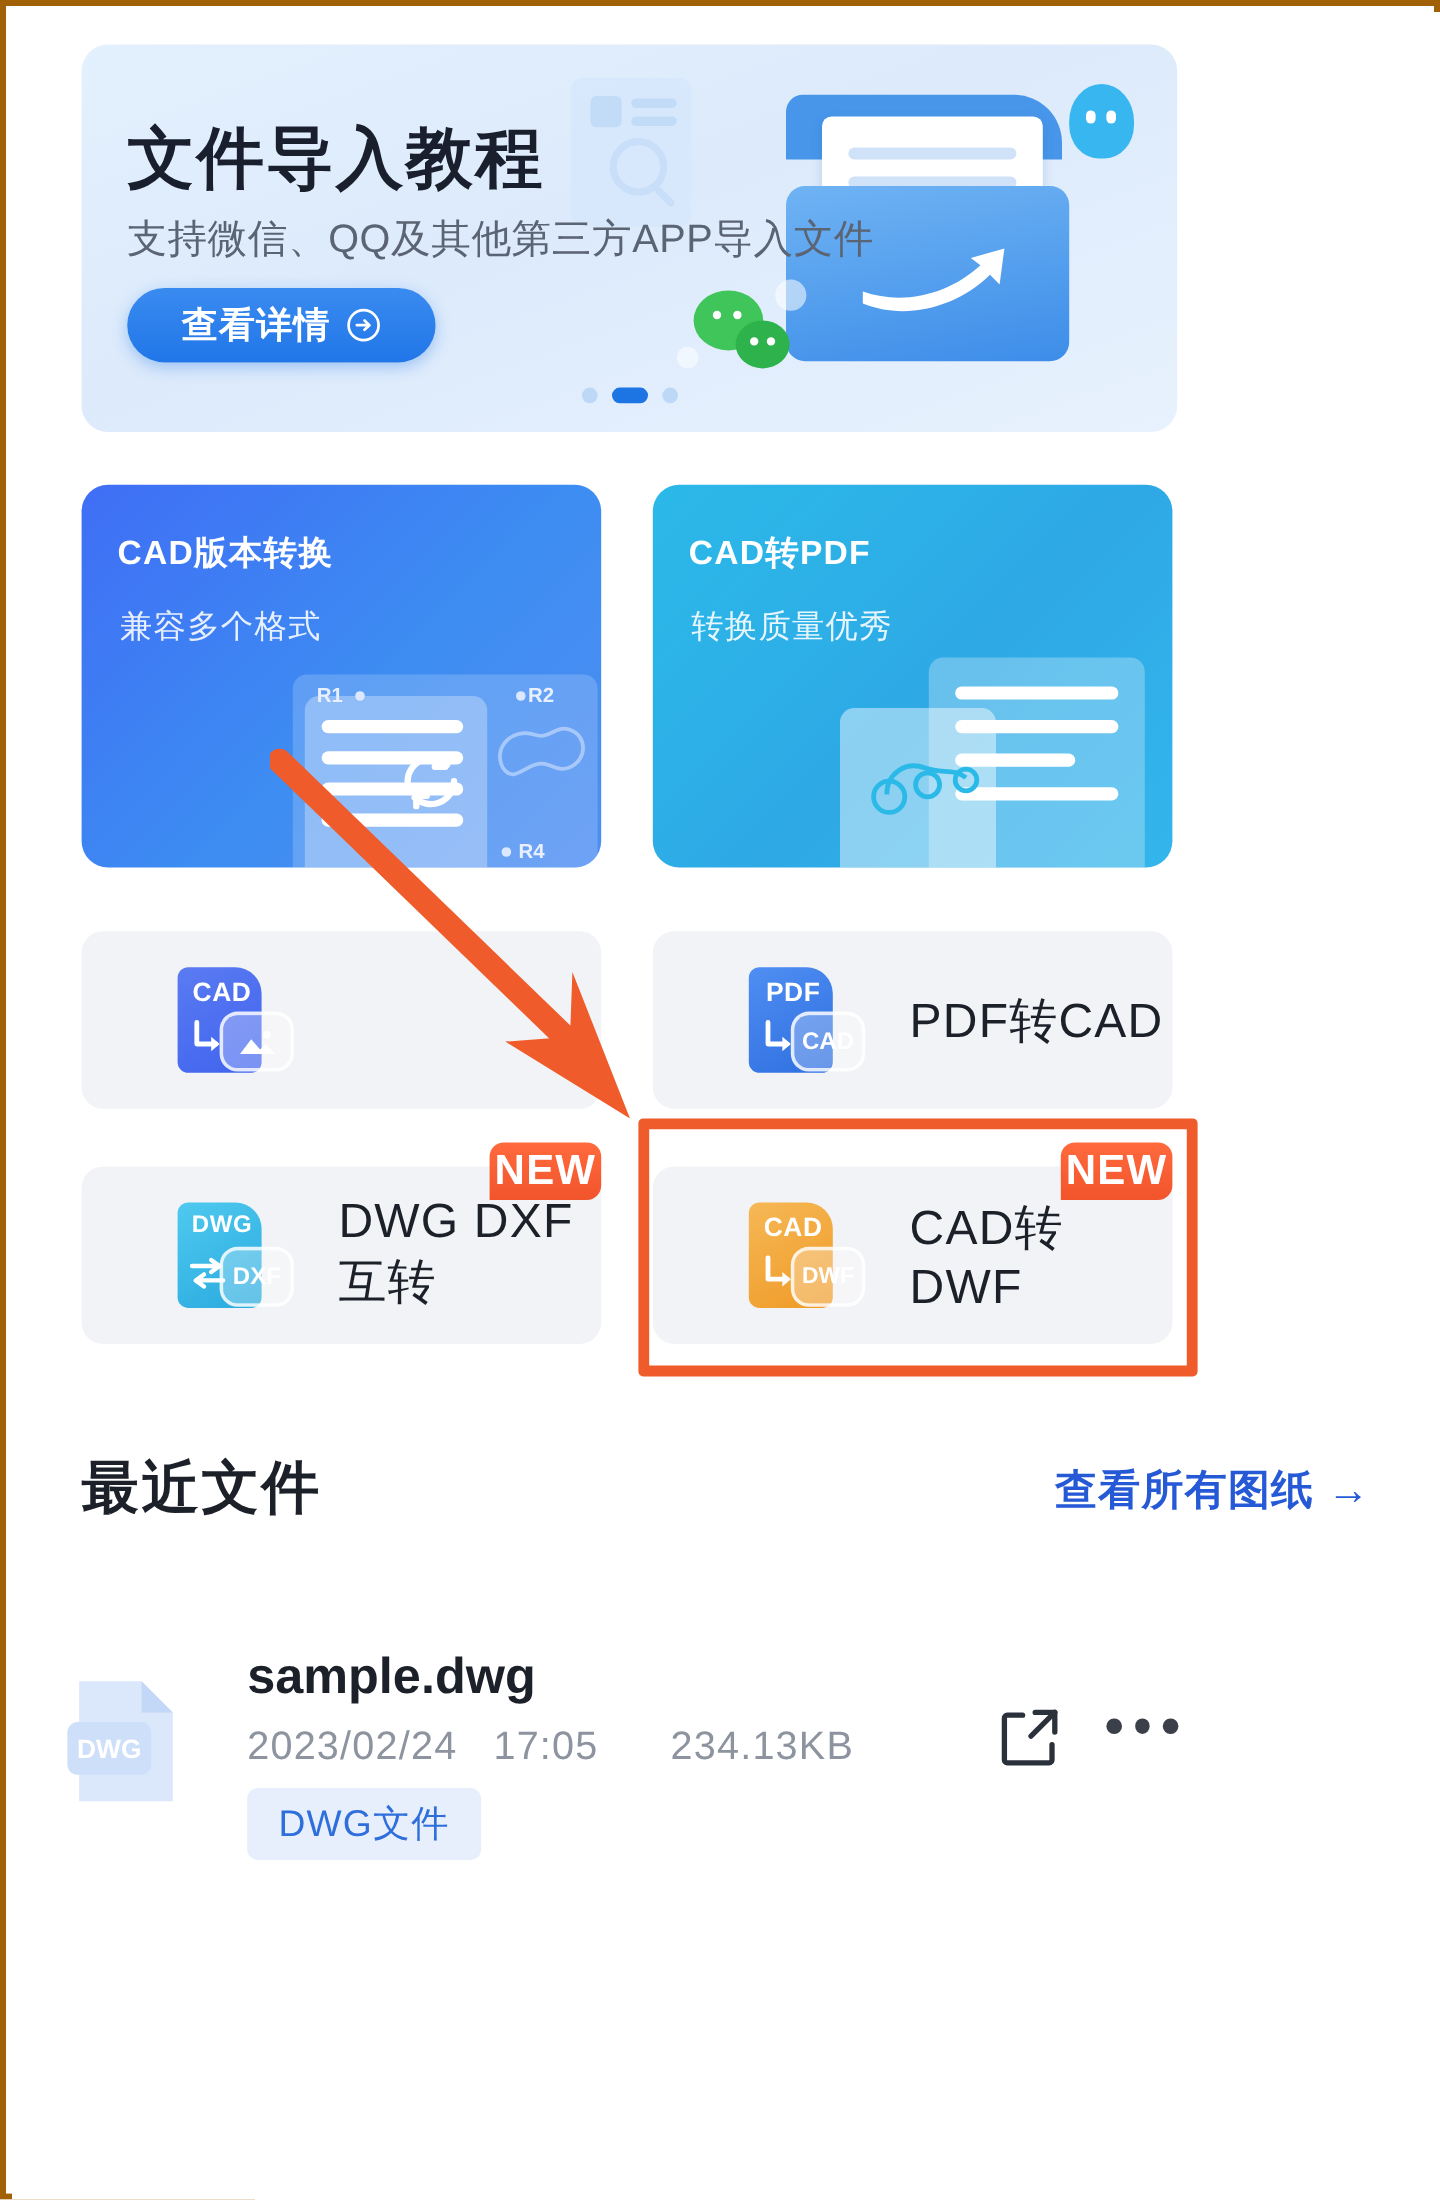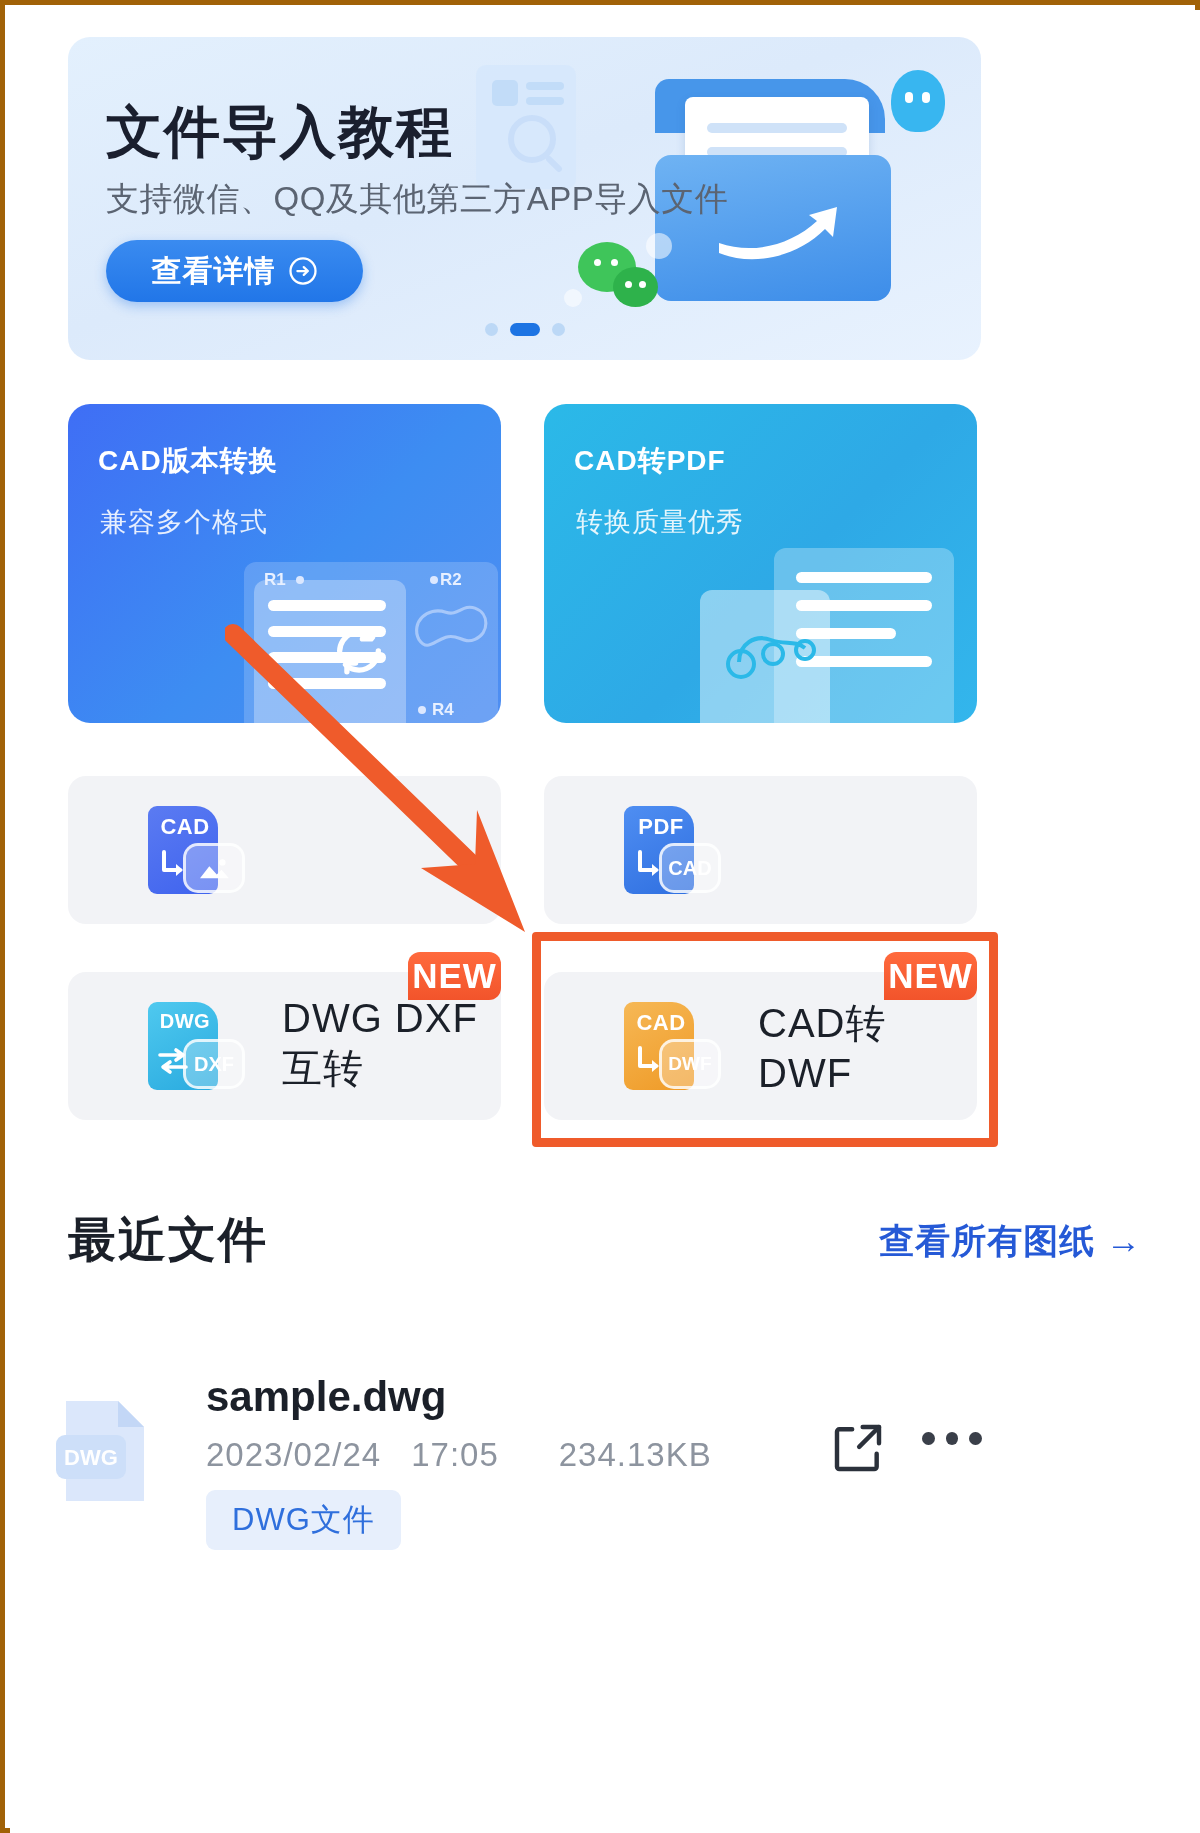--- a/index.html
+++ b/index.html
@@ -319,20 +319,21 @@
       <div class="ficon">
         <div class="sheet" style="background:linear-gradient(150deg,#4f8ef2 0%, #2f6fe0 100%);"></div>
         <div class="ftxt">PDF</div>
         <svg class="hook" viewBox="0 0 28 30">
           <path d="M4 2 V20 H20" fill="none" stroke="#ffffff" stroke-width="4" stroke-linecap="round" stroke-linejoin="round"></path>
           <path d="M16 14 L23 20 L16 26 Z" fill="#ffffff"></path>
         </svg>
         <div class="chip" style="background:rgba(255,255,255,.28);">CAD</div>
       </div>
     </div>
+    <div class="tlabel">PDF转CAD</div>
   </div>
 
   <div class="tool" id="tool-dwgdxf">
     <div class="ic">
       <div class="ficon">
         <div class="sheet" style="background:linear-gradient(150deg,#4fc9ef 0%, #29aadf 100%);"></div>
         <div class="ftxt" style="font-size:20px;">DWG</div>
         <svg class="hook" style="left:8px; top:46px; width:34px; height:34px;" viewBox="0 0 34 34">
           <path d="M4 11 H24 M20 6 L27 11 L20 16" fill="none" stroke="#ffffff" stroke-width="3.6" stroke-linecap="round" stroke-linejoin="round"></path>
           <path d="M30 23 H10 M14 18 L7 23 L14 28" fill="none" stroke="#ffffff" stroke-width="3.6" stroke-linecap="round" stroke-linejoin="round"></path>

